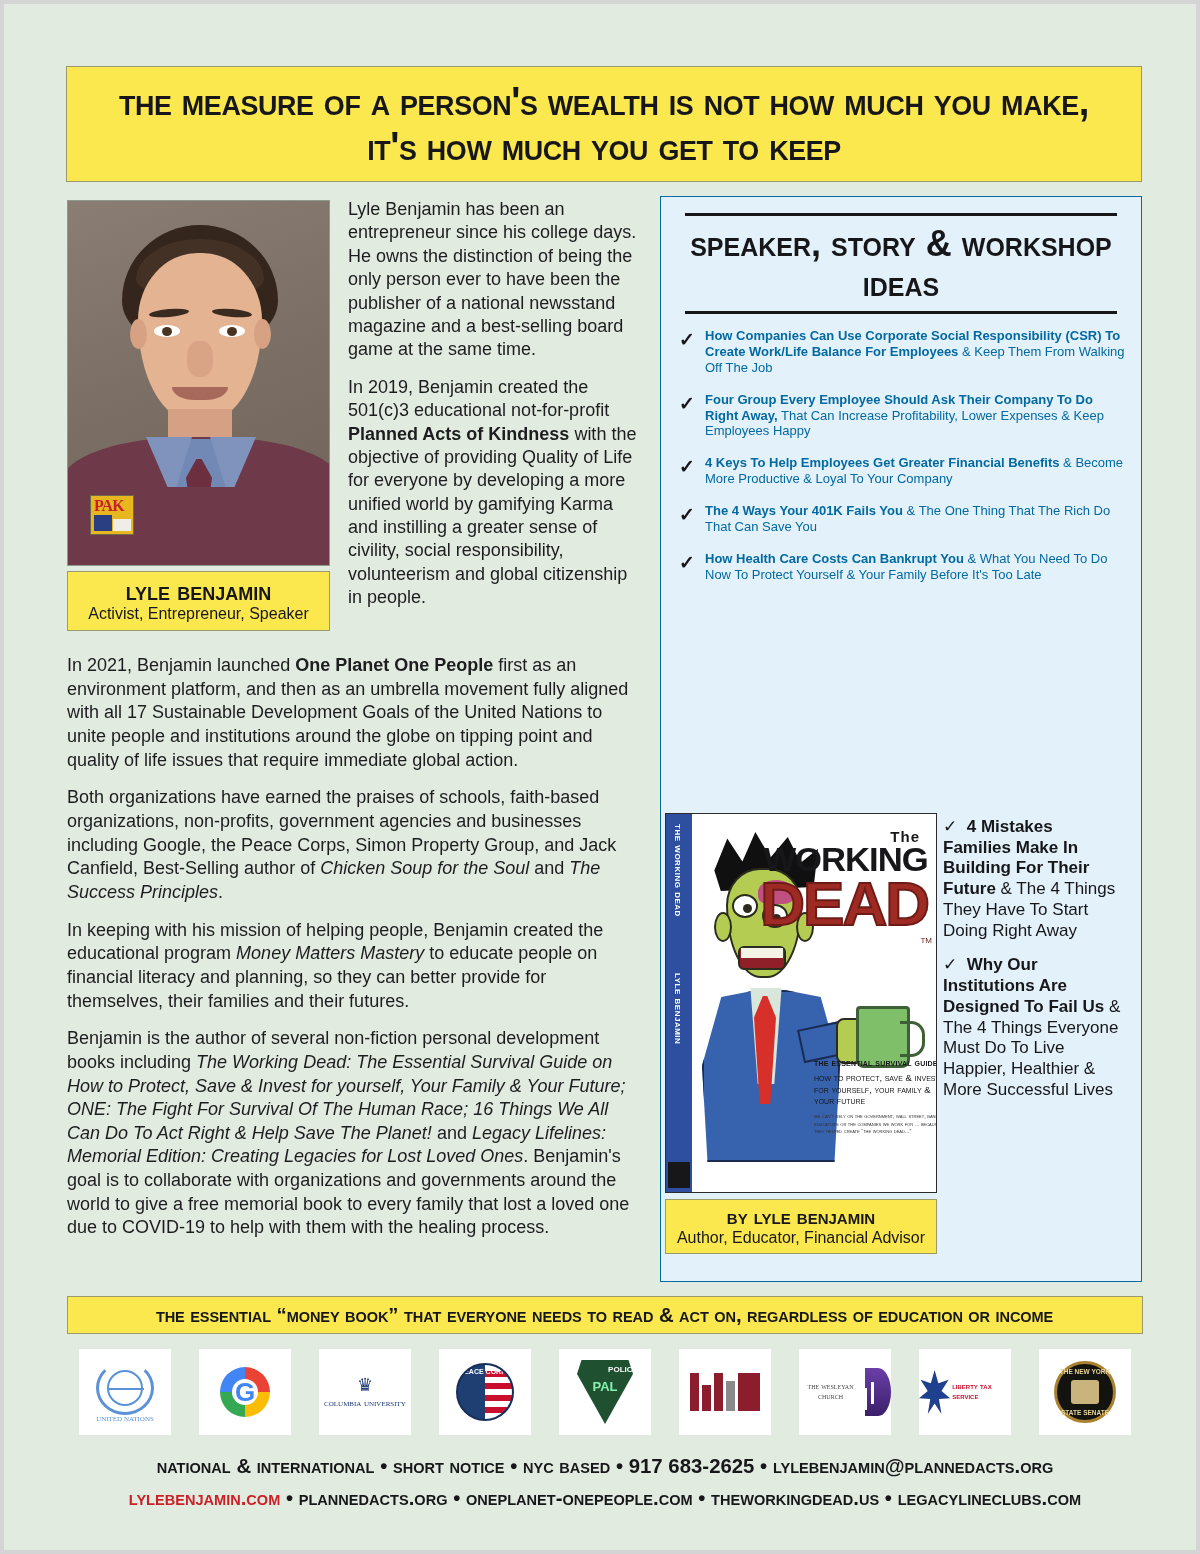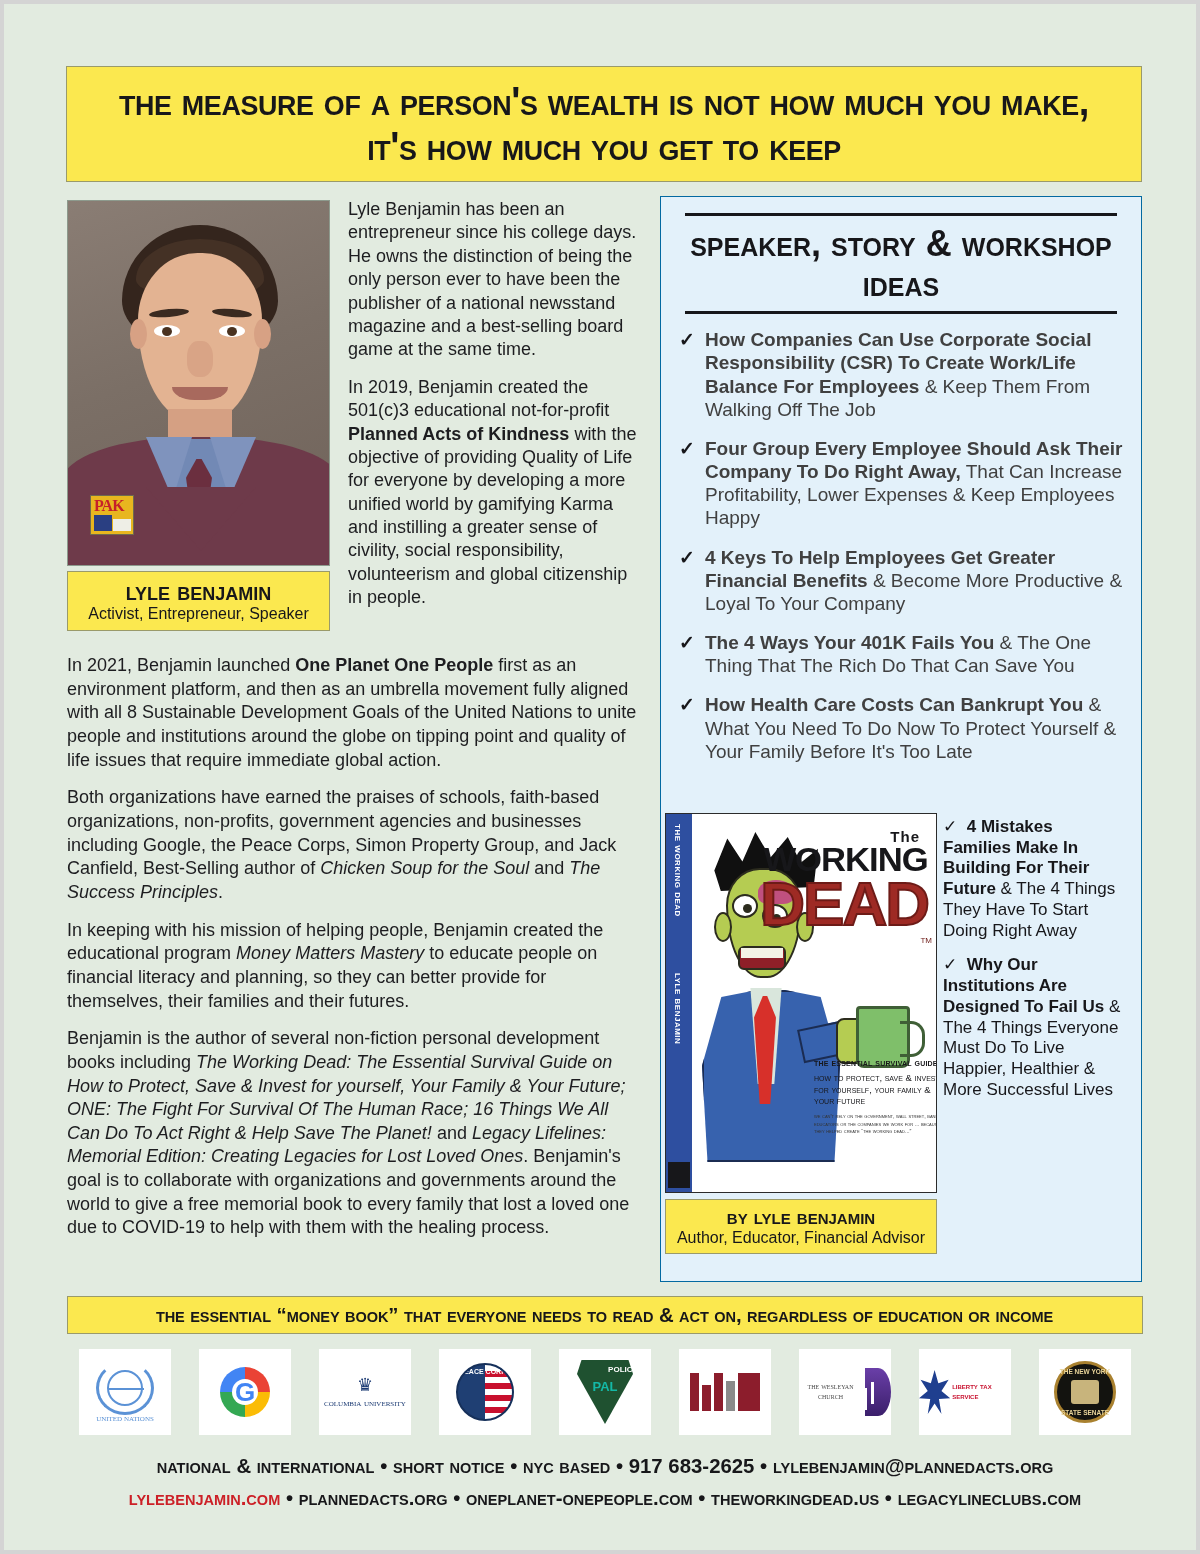--- a/index.html
+++ b/index.html
@@ -136,21 +136,21 @@
   .rule.top { margin-top:16px; }
   .panel-title {
     font-family:"Liberation Sans Narrow","Liberation Sans",sans-serif;
     font-weight:700; font-size:36px; line-height:1.1; color:#17171a;
     text-align:center; padding:8px 20px 8px;
     font-variant: small-caps; text-transform: lowercase;
   }
   .bullets { padding: 14px 16px 0 18px; }
   .bullet { display:flex; margin-bottom:16px; }
   .chk { width:26px; flex:0 0 26px; font-size:19px; line-height:1.22; color:#17171a; font-weight:700; }
-  .btxt { font-size:19px; line-height:1.22; color:#404040; }
+  .btxt { font-size:13px; line-height:1.22; color:#0369a1; }
   .btxt b { font-weight:700; }
 
   
   .book-row { position:absolute; left:0; top:616px; width:482px; display:flex; }
   .book-col { width:276px; padding-left:4px; }
   .book-cover {
     position:relative; width:272px; height:380px;
     background:#ffffff; border:1px solid #2b2b2b; overflow:hidden;
   }
   .spine {
@@ -275,21 +275,21 @@
   
   .col-crown { font-size:18px; color:#1b3a73; line-height:1; }
   .col-name { font-family:"Liberation Serif",serif; font-size:10px; color:#1b3a73; text-align:center; font-variant:small-caps; text-transform:lowercase; line-height:1.15; margin-top:3px; }
   
   .pc { width:58px; height:58px; border-radius:50%; background:#1f3f73; position:relative; overflow:hidden; border:2px solid #16305a; }
   .pc .stripes { position:absolute; right:0; top:0; width:50%; height:100%; background:repeating-linear-gradient(#fff 0 6px,#c8102e 6px 12px); }
   .pc .txt { position:absolute; top:3px; left:0; right:0; text-align:center; color:#fff; font-size:7px; font-weight:700; }
   
   .pal { width:56px; height:64px; background:#1f5130; clip-path: polygon(8% 0,92% 0,100% 22%,50% 100%,0 22%); position:relative; display:flex; flex-direction:column; align-items:center; }
   .pal .t { color:#fff; font-size:8px; font-weight:700; margin-top:5px;padding-left:36px; }
-  .pal .m { color:#14b8a6; font-size:13px; font-weight:700; margin-top:5px; }
+  .pal .m { color:#86efac; font-size:13px; font-weight:700; margin-top:5px; }
   
   .mit { display:flex; gap:3px; align-items:flex-end; height:38px; }
   .mit i { display:block; width:9px; background:#8c1d2c; }
   .mit i.g { background:#8a8a8a; }
   
   .wes { display:flex; align-items:center; gap:3px; }
   .wes-txt { font-family:"Liberation Serif",serif; font-size:8px; color:#4a4a4a; text-align:center; line-height:1.2; font-variant:small-caps; text-transform:lowercase; }
   .wes-swoosh { width:30px; height:48px; border-radius:0 60% 60% 0; background:linear-gradient(180deg,#6a3fa8,#3b1f6b); position:relative; }
   .wes-swoosh::after{ content:""; position:absolute; left:6px; top:14px; width:3px; height:22px; background:#fff; box-shadow:-7px 6px 0 0 #fff; }
   
@@ -356,21 +356,21 @@
     <div class="nm">Lyle Benjamin</div>
     <div class="role">Activist, Entrepreneur, Speaker</div>
   </div>
 
   <div class="bio-col">
     <p><span>Lyle Benjamin has been an entrepreneur since his college days. He owns the distinction of being the only person ever to have been the publisher of a national newsstand magazine and a best-selling board game at the same time.</span></p>
     <p><span>In 2019, Benjamin created the 501(c)3 educational not-for-profit </span><b>Planned Acts of Kindness</b><span> with the objective of providing Quality of Life for everyone by developing a more unified world by gamifying Karma and instilling a greater sense of civility, social responsibility, volunteerism and global citizenship in people.</span></p>
   </div>
 
   <div class="bio-wide">
-    <p><span>In 2021, Benjamin launched </span><b>One Planet One People</b><span> first as an environment platform, and then as an umbrella movement fully aligned with all 8 Sustainable Development Goals of the United Nations to unite people and institutions around the globe on tipping point and quality of life issues that require immediate global action.</span></p>
+    <p><span>In 2021, Benjamin launched </span><b>One Planet One People</b><span> first as an environment platform, and then as an umbrella movement fully aligned with all 17 Sustainable Development Goals of the United Nations to unite people and institutions around the globe on tipping point and quality of life issues that require immediate global action.</span></p>
     <p><span>Both organizations have earned the praises of schools, faith-based organizations, non-profits, government agencies and businesses including Google, the Peace Corps, Simon Property Group, and Jack Canfield, Best-Selling author of </span><i>Chicken Soup for the Soul</i><span> and </span><i>The Success Principles</i><span>.</span></p>
     <p><span>In keeping with his mission of helping people, Benjamin created the educational program </span><i>Money Matters Mastery</i><span> to educate people on financial literacy and planning, so they can better provide for themselves, their families and their futures.</span></p>
     <p><span>Benjamin is the author of several non-fiction personal development books including </span><i>The Working Dead: The Essential Survival Guide on How to Protect, Save &amp; Invest for yourself, Your Family &amp; Your Future; ONE: The Fight For Survival Of The Human Race; 16 Things We All Can Do To Act Right &amp; Help Save The Planet!</i><span> and </span><i>Legacy Lifelines: Memorial Edition: Creating Legacies for Lost Loved Ones</i><span>. Benjamin's goal is to collaborate with organizations and governments around the world to give a free memorial book to every family that lost a loved one due to COVID-19 to help with them with the healing process.</span></p>
   </div>
 
   <div class="ideas-panel">
     <div class="rule top"></div>
     <div class="panel-title">Speaker, Story &amp; Workshop Ideas</div>
     <div class="rule"></div>
 

